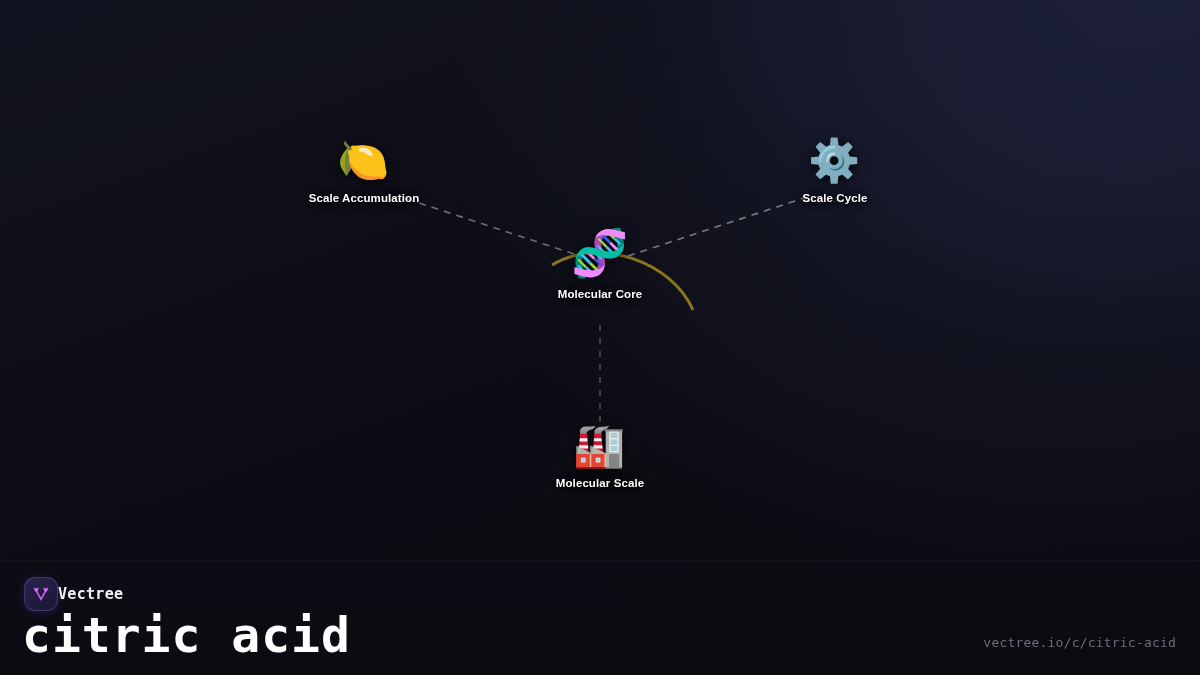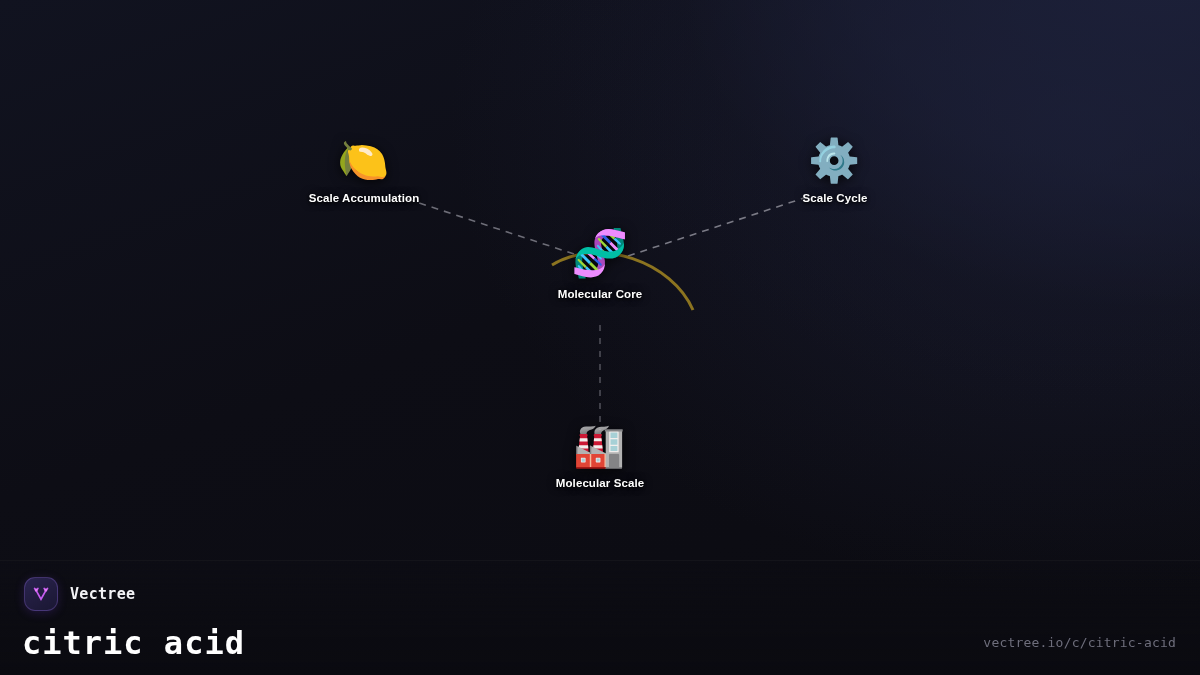--- a/index.html
+++ b/index.html
@@ -52,41 +52,41 @@
   #footer {
     position:absolute;
     left:0; right:0; bottom:0;
     height:115px;
     border-top:1px solid rgba(255,255,255,0.045);
     background:linear-gradient(180deg, rgba(14,14,22,0.0) 0%, rgba(11,11,17,0.85) 60%, #0a0a10 100%);
   }
   #brand-row {
     position:absolute;
     left:24px; top:16px;
-    display:flex; align-items:center; gap:12px;
+    display:flex; align-items:center; gap:0;
   }
   #brand-logo {
     width:34px; height:34px;
     border-radius:11px;
     background:linear-gradient(150deg, #2a2450 0%, #221d40 48%, #1a1733 100%);
     border:1px solid rgba(150,110,230,0.30);
     display:flex; align-items:center; justify-content:center;
     box-shadow:0 2px 10px rgba(90,50,170,0.28);
   }
   #brand-name {
     font-family:"DejaVu Sans Mono", monospace;
     font-size:15px; font-weight:bold;
     color:#f2f2f5;
     letter-spacing:0.3px;
   }
   #page-title {
     position:absolute;
     left:22px; bottom:16px;
     font-family:"DejaVu Sans Mono", monospace;
-    font-size:32px;
+    font-size:48px;
     font-weight:bold;
     color:#ffffff;
     letter-spacing:1px;
     line-height:1;
   }
   #footer-url {
     position:absolute;
     right:24px; bottom:25px;
     font-family:"DejaVu Sans Mono", monospace;
     font-size:13px;

